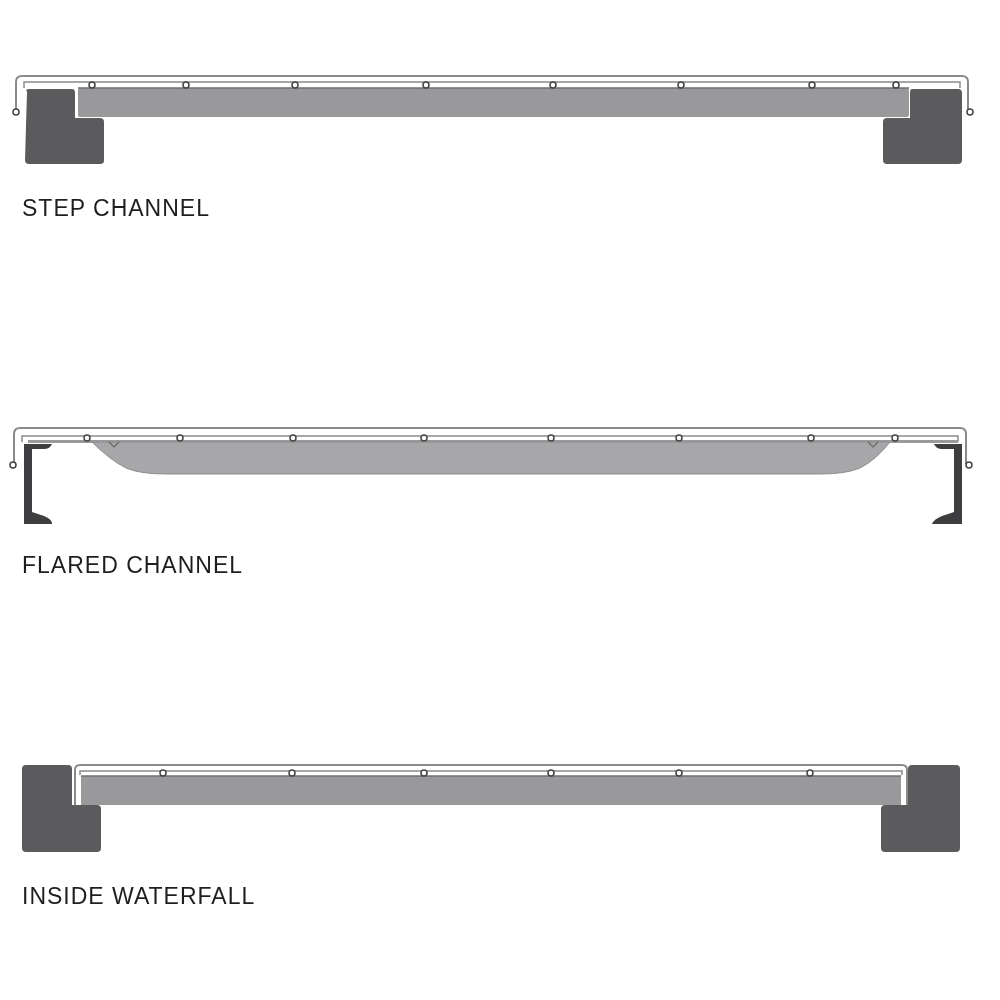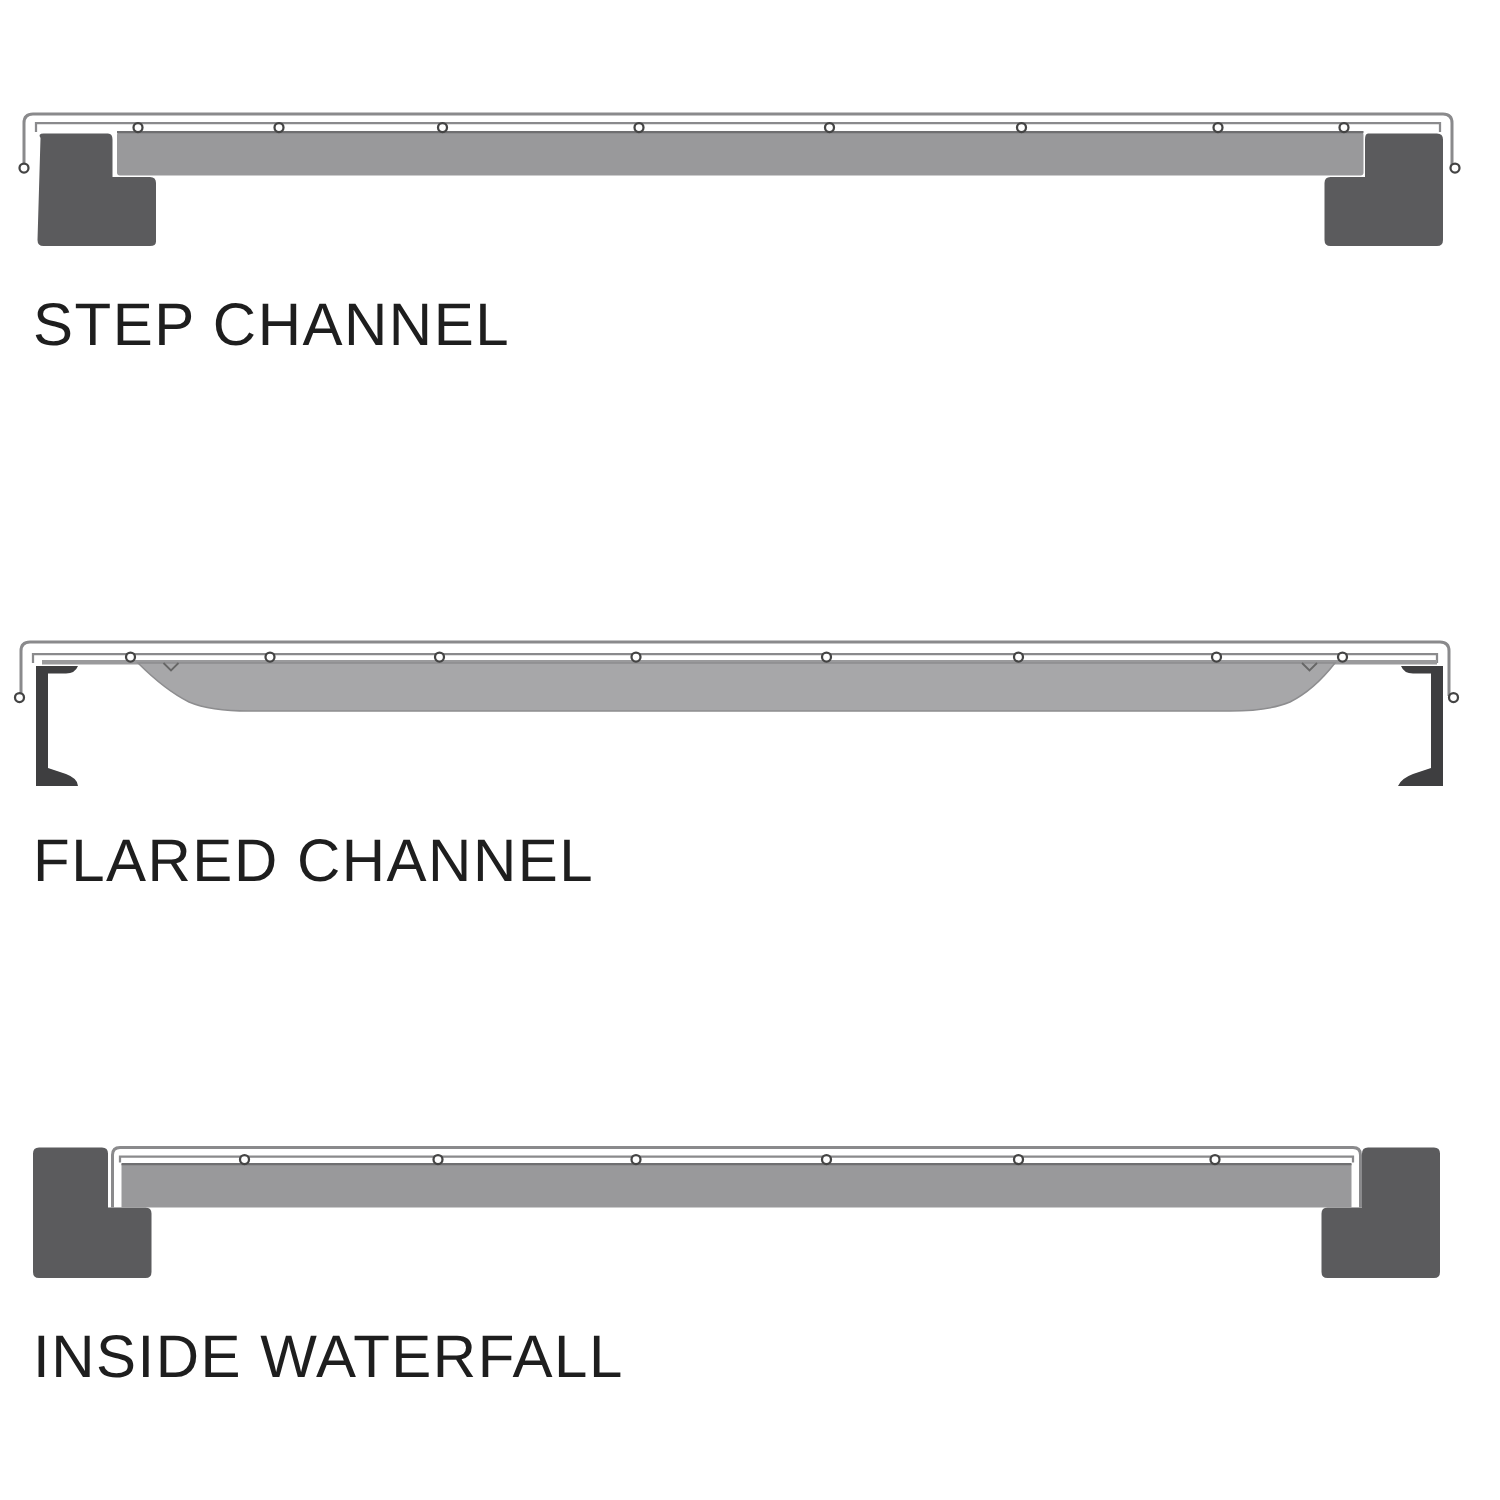--- a/index.html
+++ b/index.html
@@ -22,21 +22,21 @@
     .figure svg {
       position: absolute;
       left: 0;
       top: 0;
       display: block;
     }
     .label {
       position: absolute;
       left: 22px;
       font-family: "Liberation Sans", "DejaVu Sans", sans-serif;
-      font-size: 40px;
+      font-size: 23px;
       letter-spacing: 1px;
       color: #1e1e1e;
       white-space: nowrap;
       line-height: 1;
     }
     #fig-step { top: 0; height: 300px; }
     #fig-step .label { top: 197px; }
     #fig-flared { top: 12px; height: 600px; }
     #fig-flared .label { top: 542px; }
     #fig-inside { top: 0; height: 764px; }

